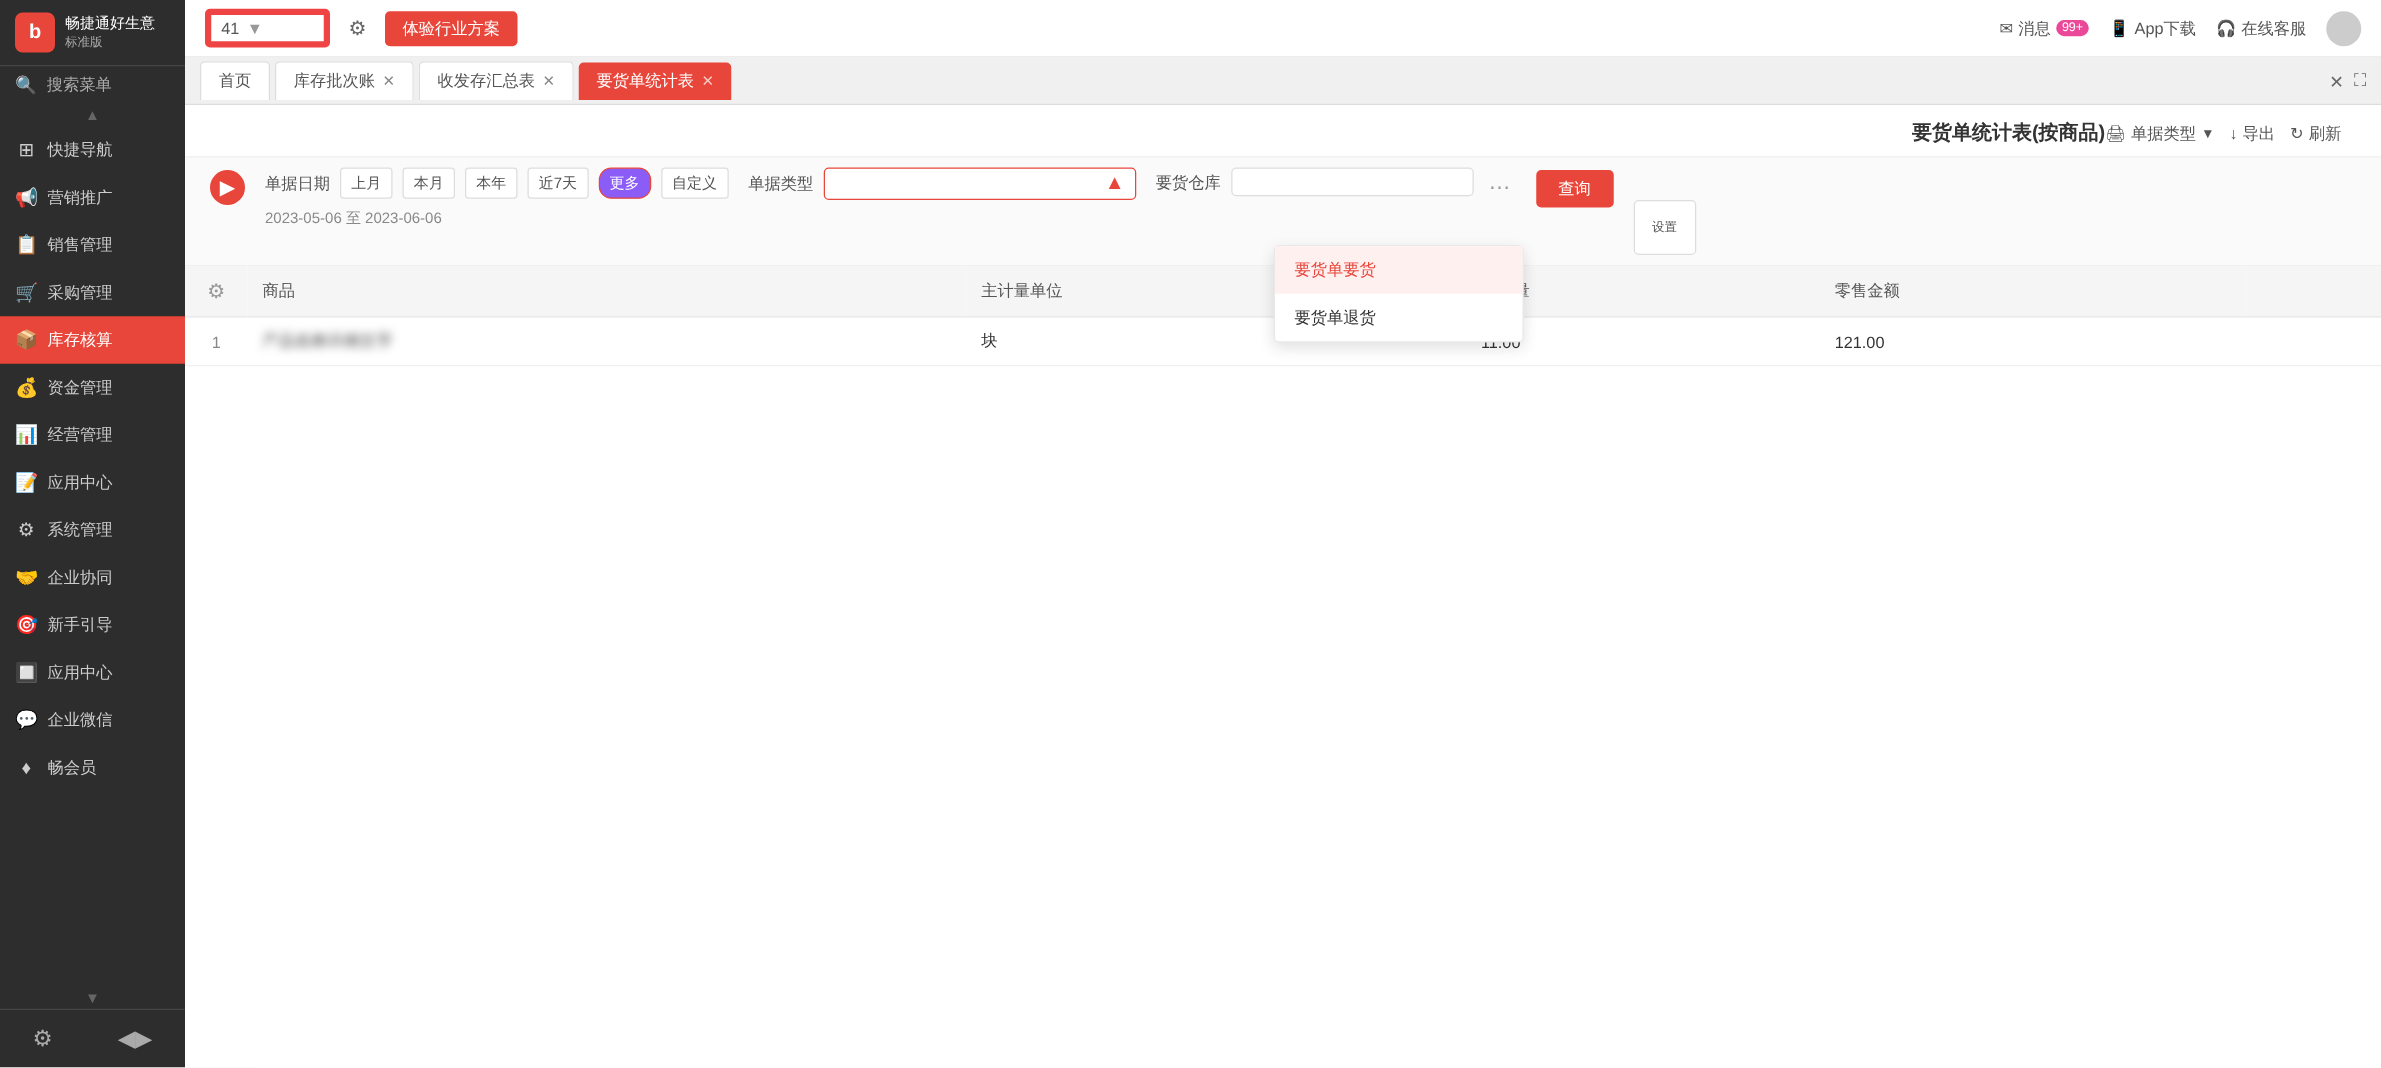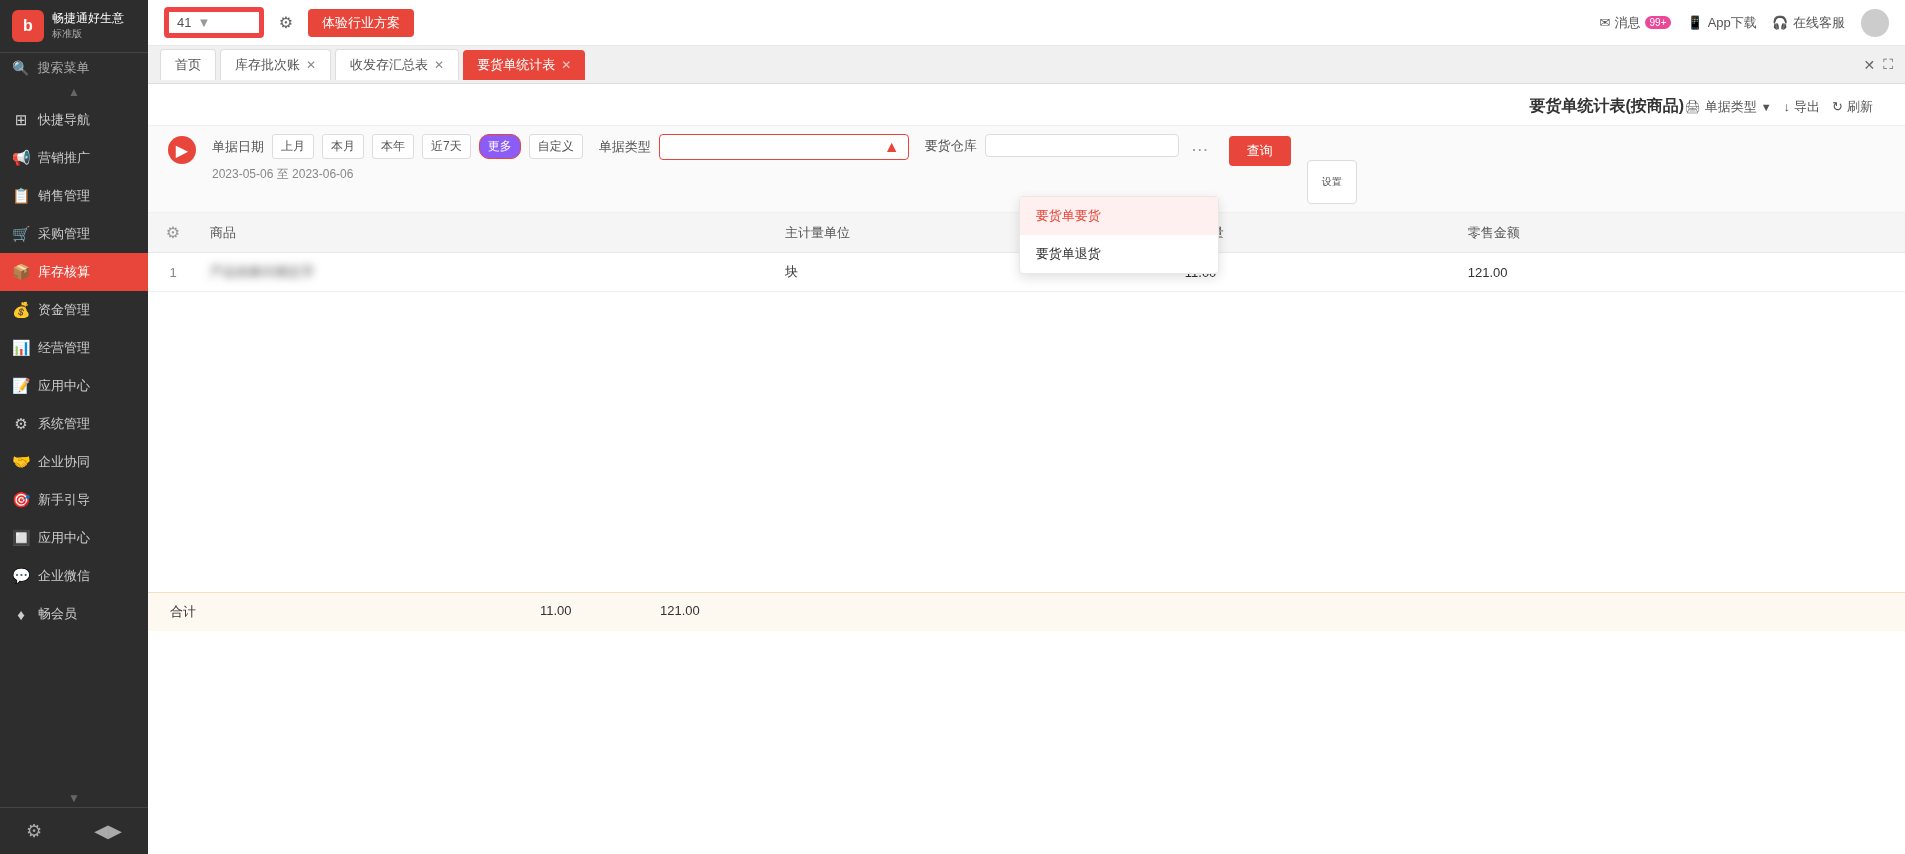--- a/index.html
+++ b/index.html
@@ -575,23 +575,15 @@
             <td>11.00</td>
             <td>121.00</td>
             <td></td>
           </tr>
         </tbody>
       </table>
     </div>
 
     <div style="height: 300px;"></div>
 
-    <div class="table-footer">
-      <div class="footer-label">
-        <span>合计</span>
-      </div>
-      <div class="footer-unit"></div>
-      <div class="footer-qty">11.00</div>
-      <div class="footer-amount">121.00</div>
-    </div>
 
   </div>
 </div>
 
 </body></html>

